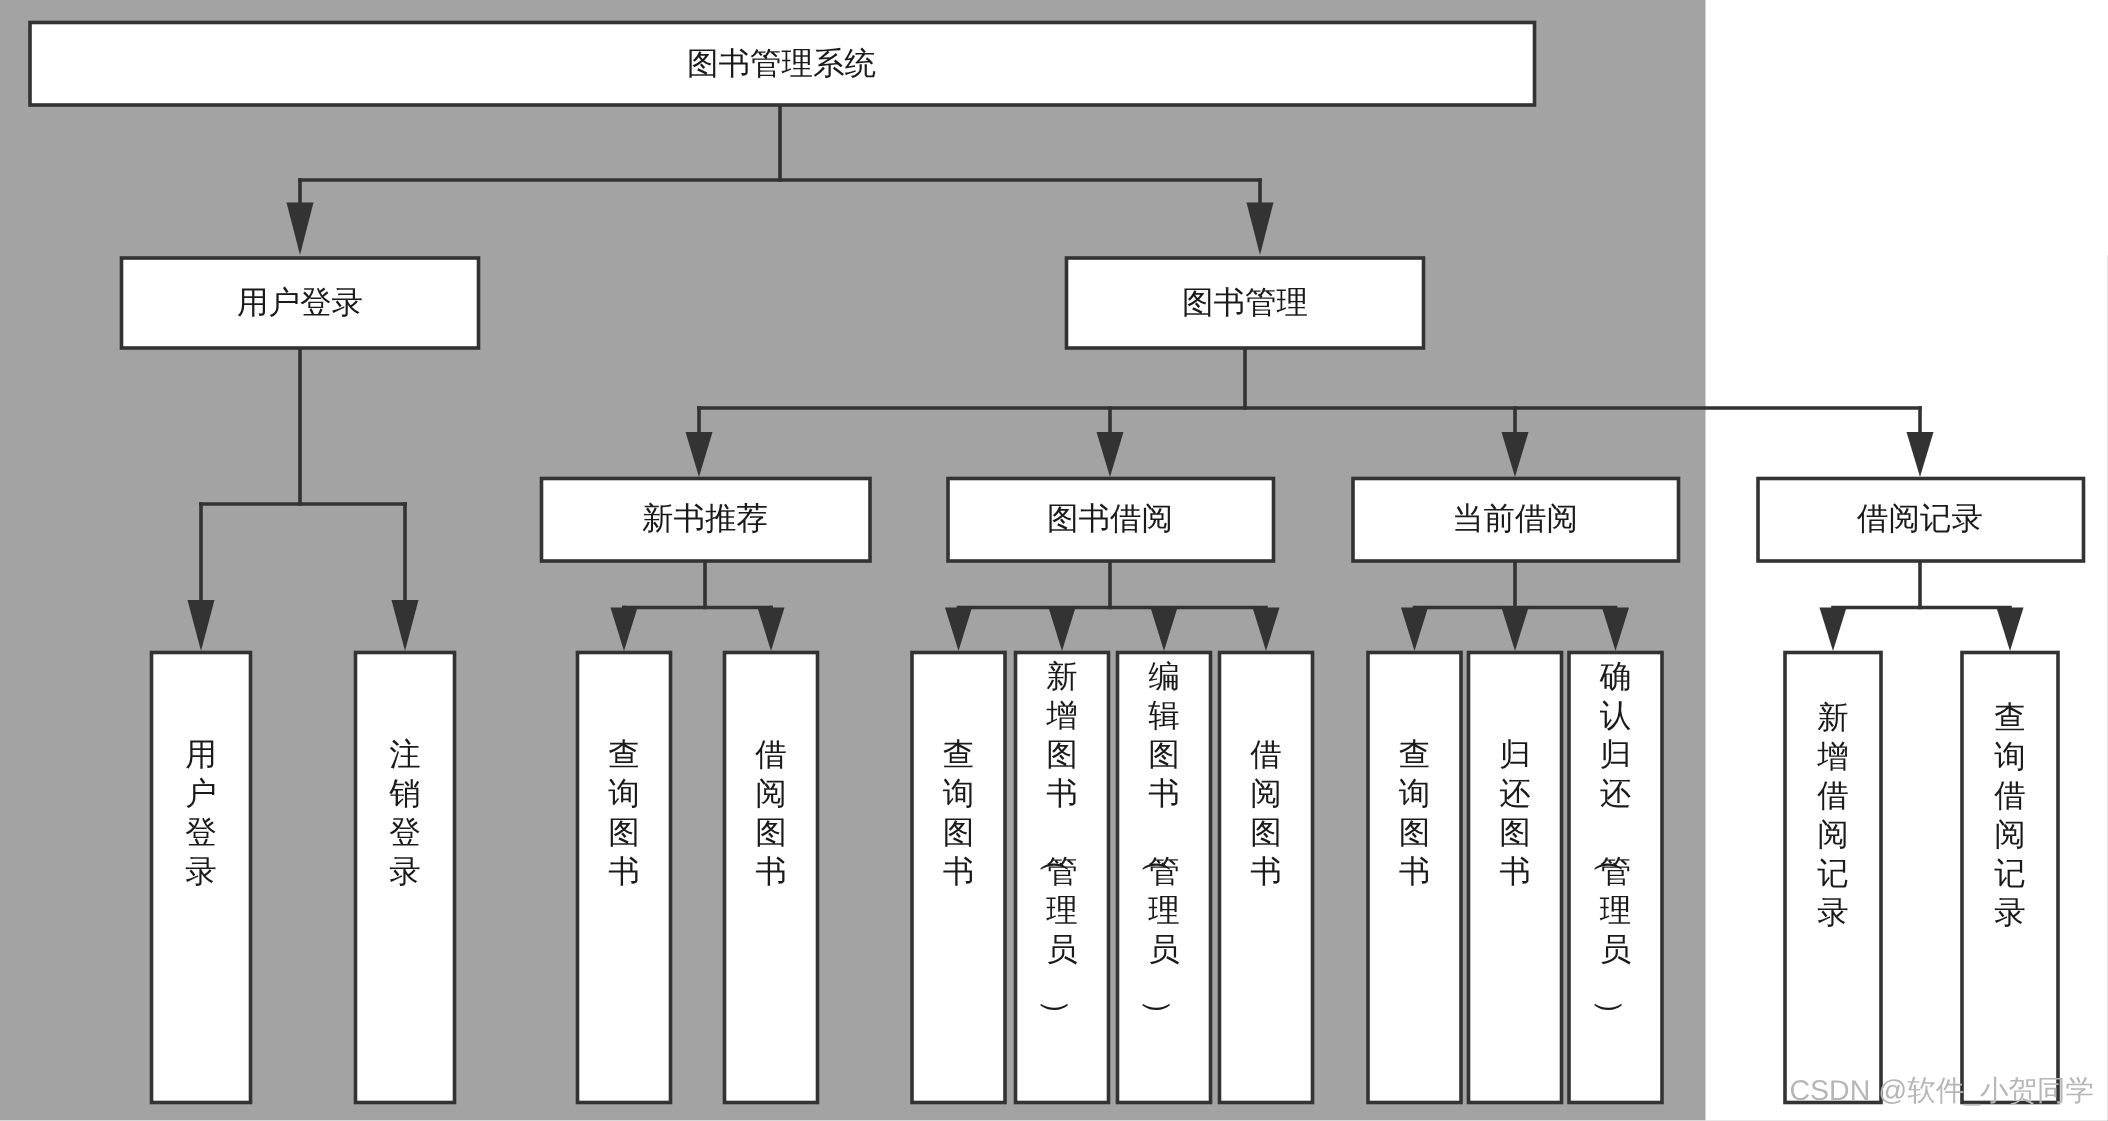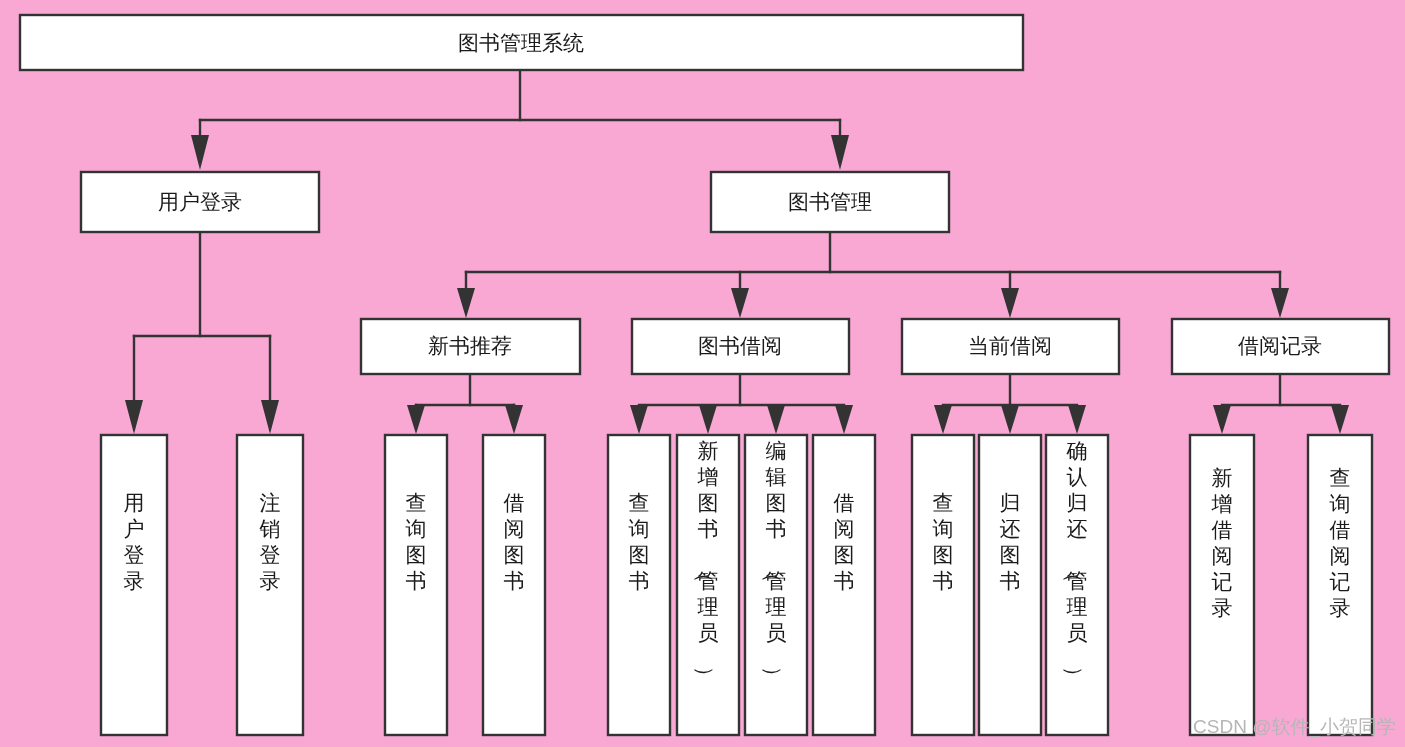--- a/index.html
+++ b/index.html
@@ -9,23 +9,23 @@
     background: #ffffff;
   }
   body {
     width: 1405px;
     height: 747px;
     font-family: "Liberation Sans", "DejaVu Sans", sans-serif;
     overflow: hidden;
   }
   #diagram-root {
     position: relative;
-    width: 1405px;
+    width: 1137px;
     height: 747px;
-    background: #f9a8d4;
+    background: #a3a3a3;
   }
   svg#tree-svg {
     position: absolute;
     left: 0;
     top: 0;
     width: 1405px;
     height: 747px;
     display: block;
   }
   .node-rect {

